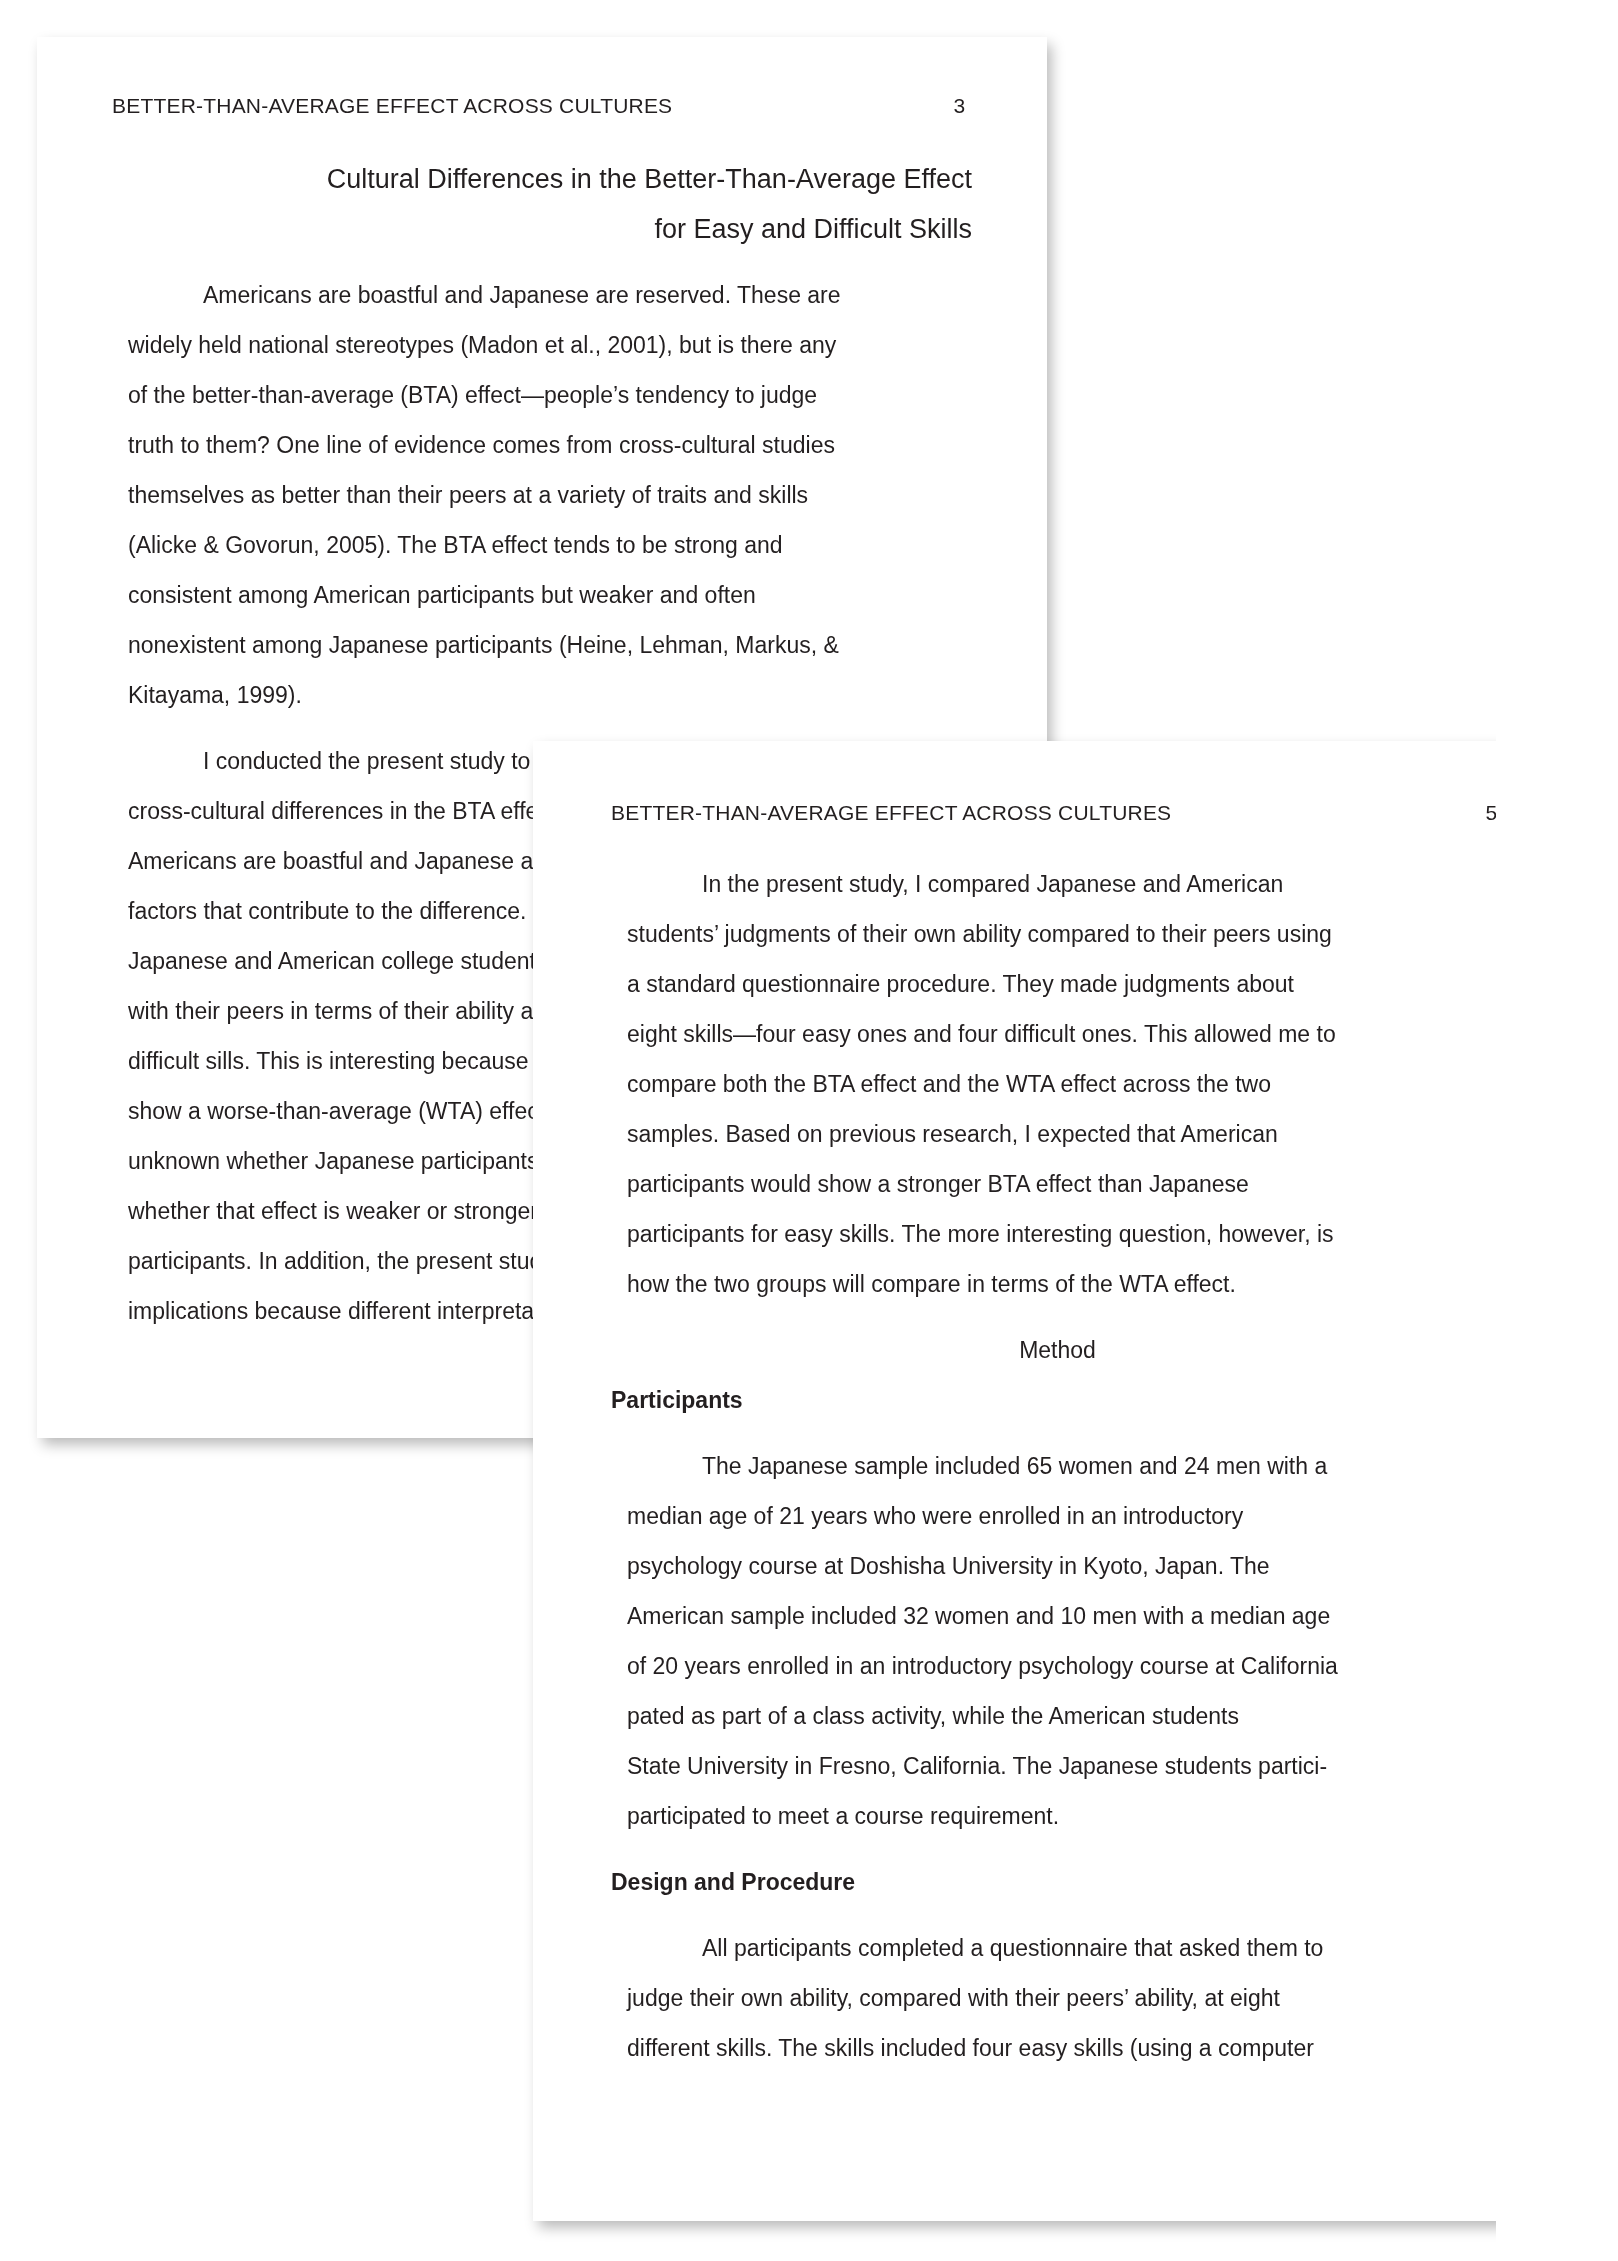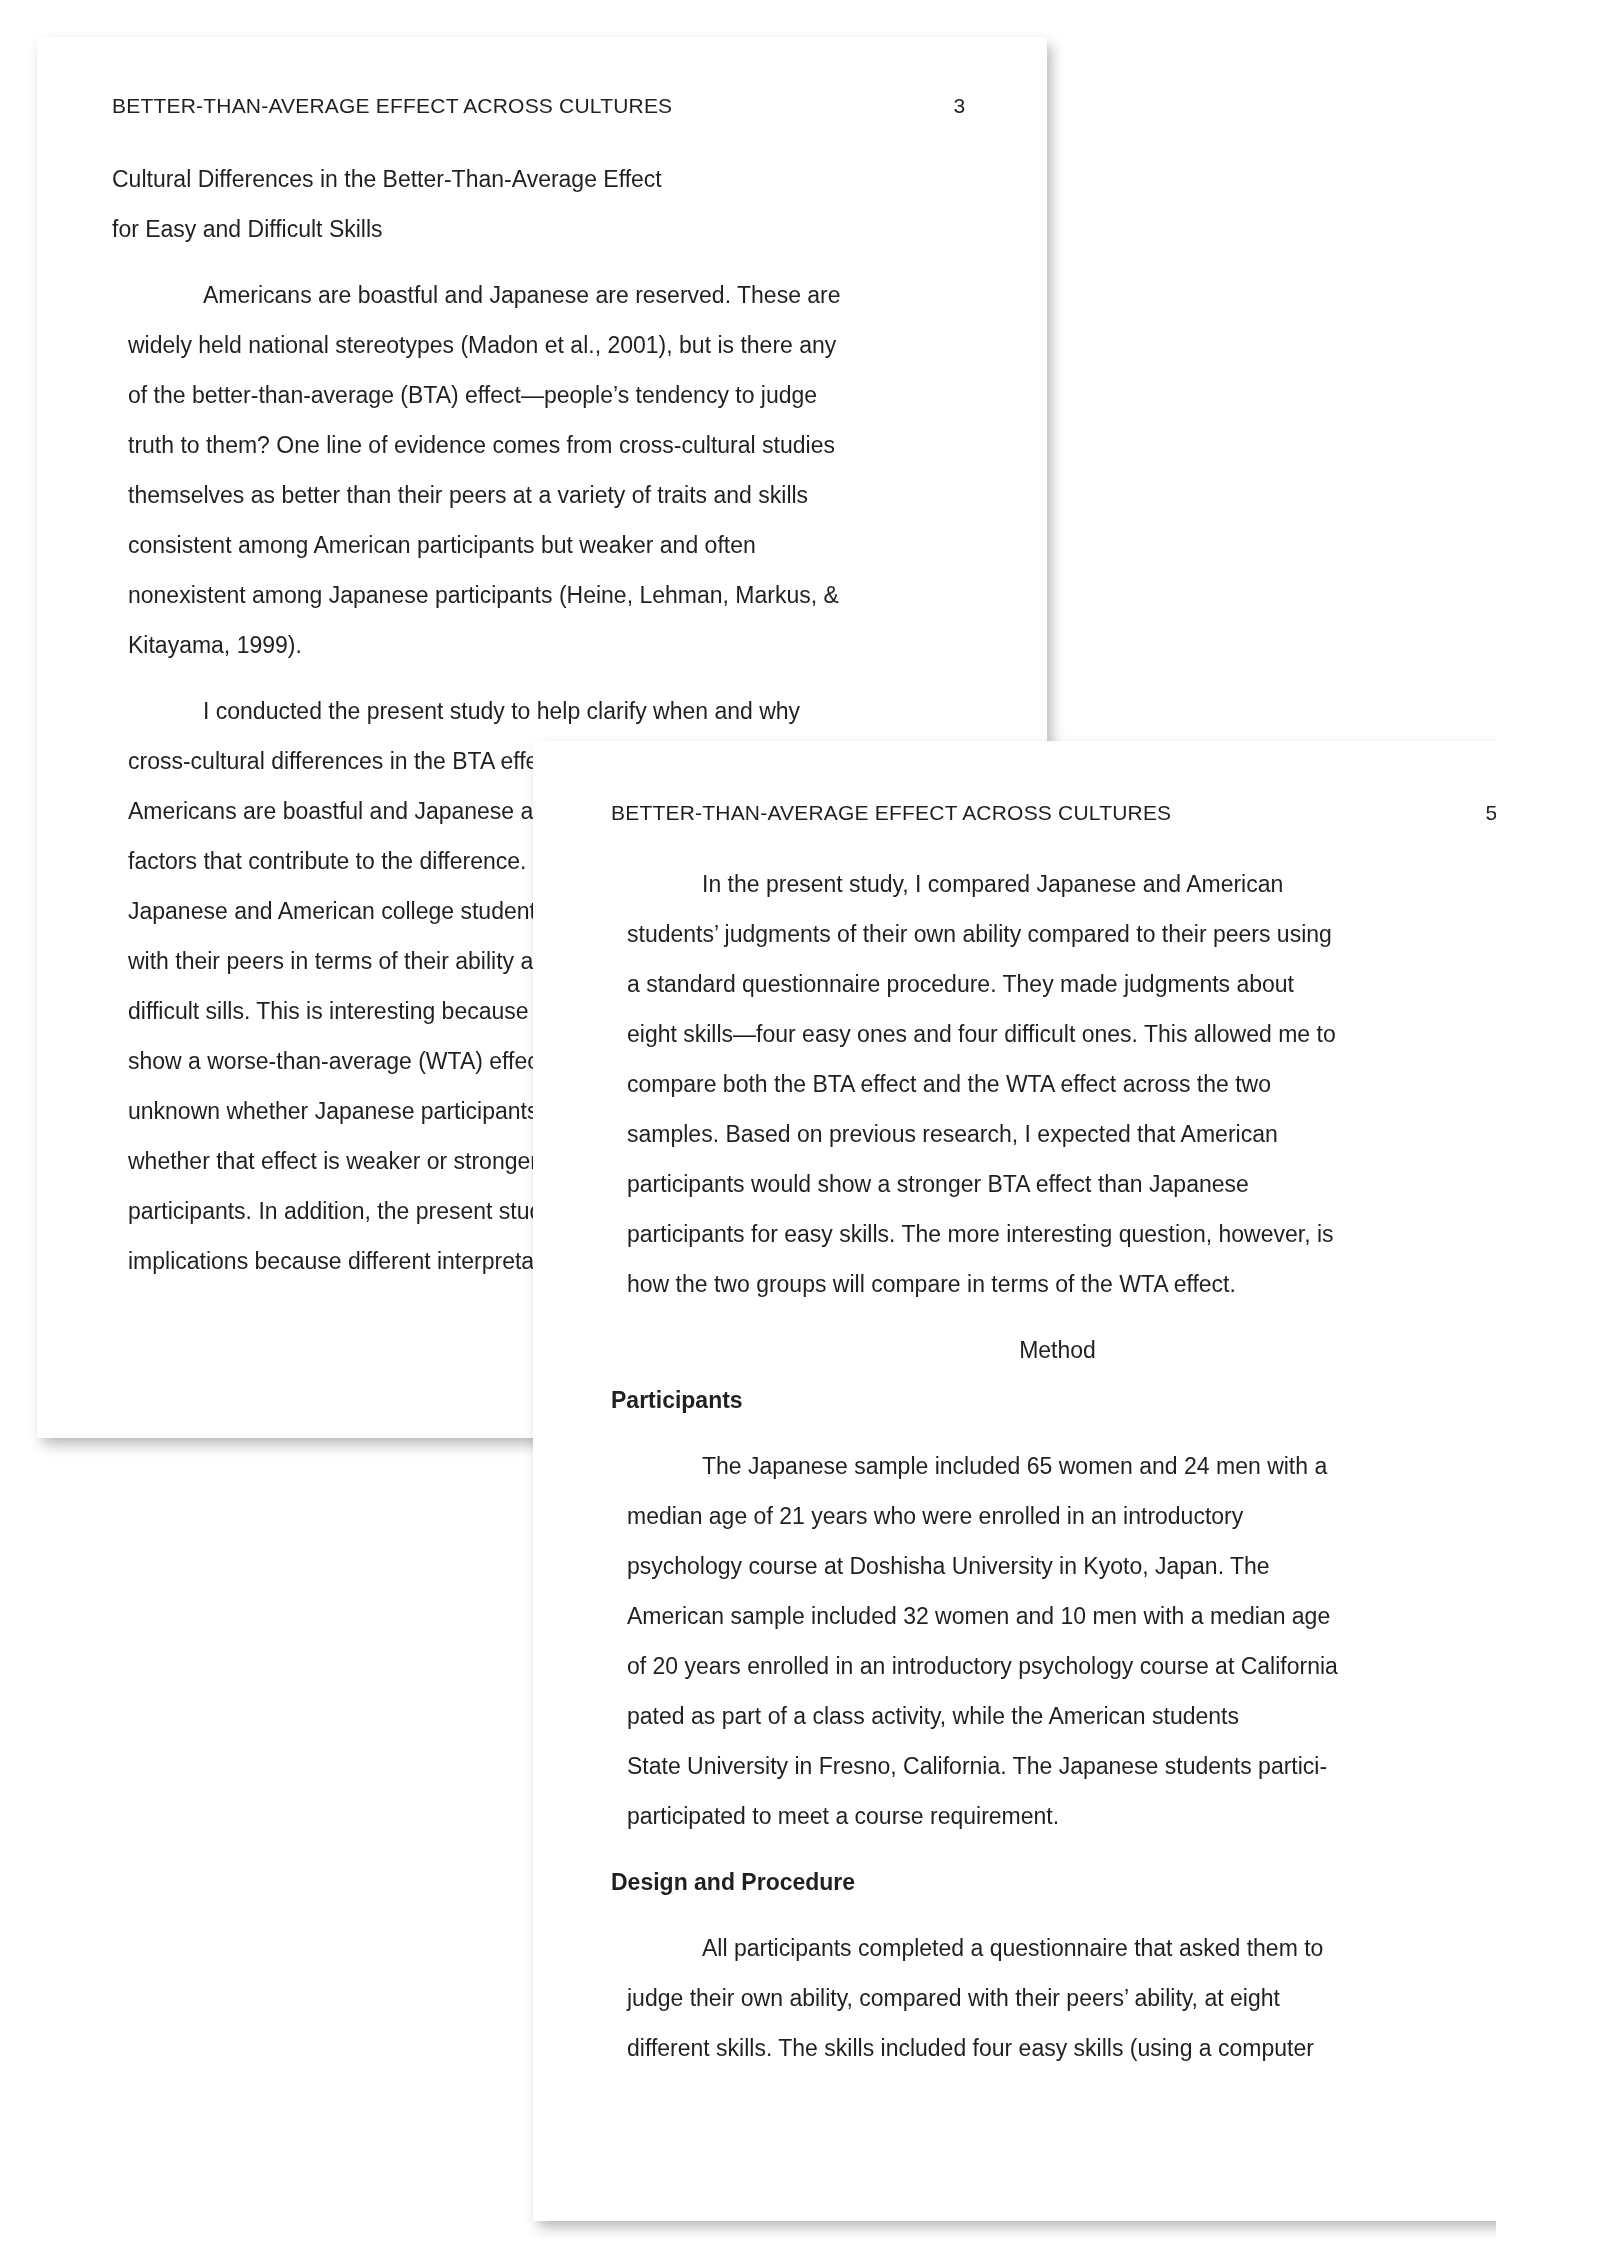--- a/index.html
+++ b/index.html
@@ -51,22 +51,22 @@
     font-size: 21px;
     color: #231f20;
     letter-spacing: 0.2px;
     margin-bottom: 36px;
   }
   #page-five .running-head { margin-bottom: 34px; }
   .running-head-title { white-space: nowrap; }
   .running-head-page { padding-right: 6.5px; }
 
   .title-line {
-    text-align: left;
-    font-size: 23px;
+    text-align: right;
+    font-size: 27px;
     color: #231f20;
     line-height: 50px;
   }
 
   .para {
     font-size: 23px;
     color: #231f20;
     line-height: 50px;
     margin: 16px;
     white-space: nowrap;
@@ -103,20 +103,21 @@
 
     <div class="title-line">Cultural Differences in the Better-Than-Average Effect</div>
     <div class="title-line">for Easy and Difficult Skills</div>
 
     <p class="para">
       <span class="ln indent">Americans are boastful and Japanese are reserved. These are</span>
       <span class="ln">widely held national stereotypes (Madon et al., 2001), but is there any</span>
       <span class="ln">of the better-than-average (BTA) effect—people’s tendency to judge</span>
       <span class="ln">truth to them? One line of evidence comes from cross-cultural studies</span>
       <span class="ln">themselves as better than their peers at a variety of traits and skills</span>
+      <span class="ln">(Alicke &amp; Govorun, 2005). The BTA effect tends to be strong and</span>
       <span class="ln">consistent among American participants but weaker and often</span>
       <span class="ln">nonexistent among Japanese participants (Heine, Lehman, Markus, &amp;</span>
       <span class="ln">Kitayama, 1999).</span>
     </p>
 
     <p class="para">
       <span class="ln indent">I conducted the present study to help clarify when and why</span>
       <span class="ln">cross-cultural differences in the BTA effect occur. It is not enough to say that</span>
       <span class="ln">Americans are boastful and Japanese are reserved. We must identify the</span>
       <span class="ln">factors that contribute to the difference. In the present study, I compared</span>

